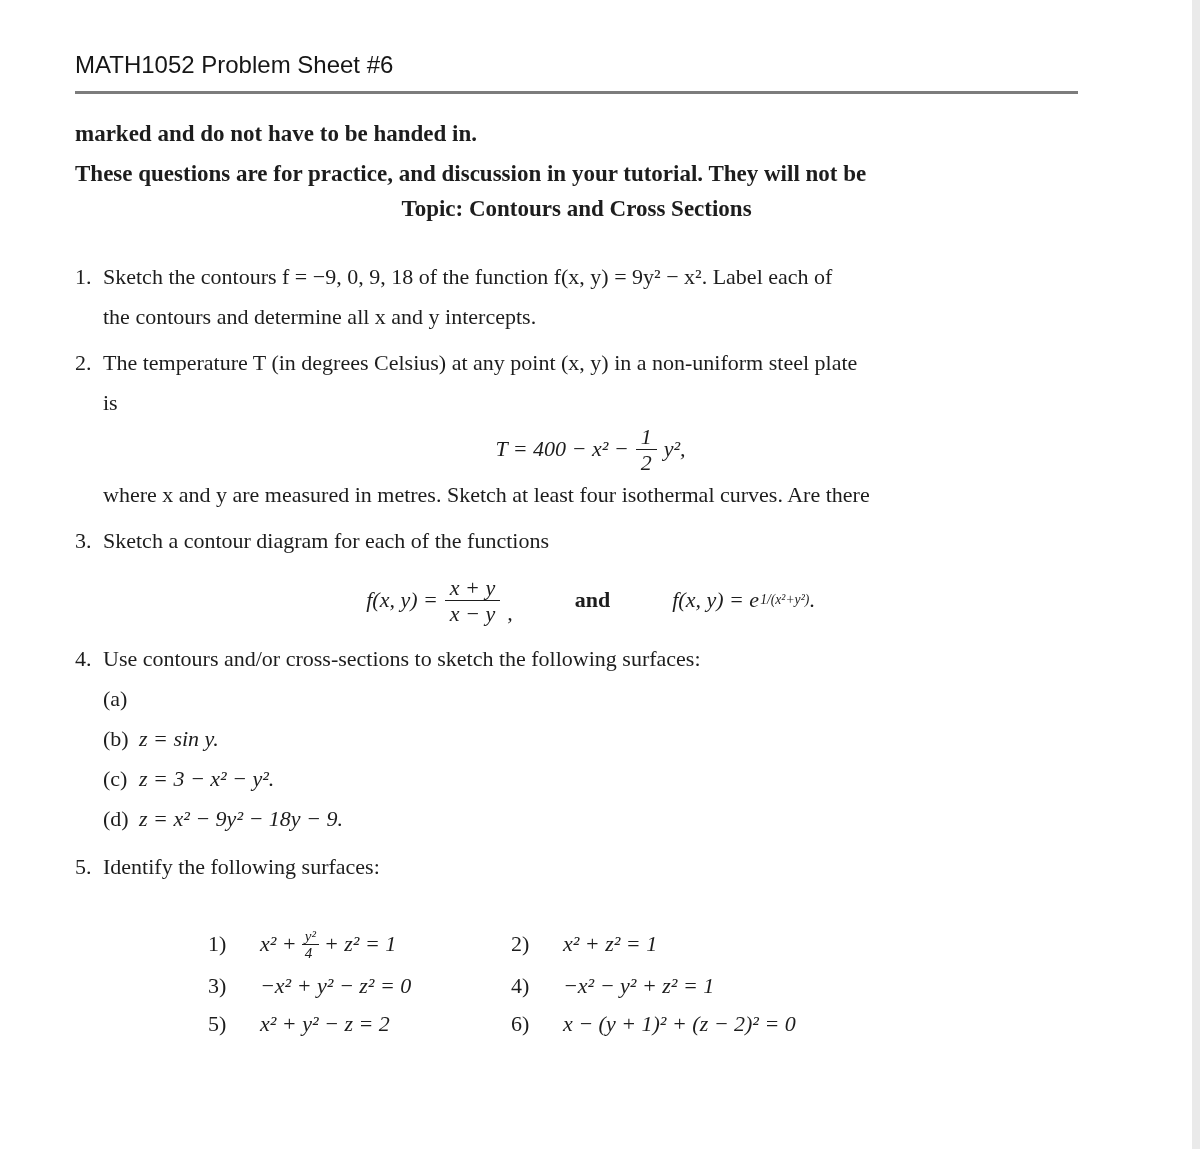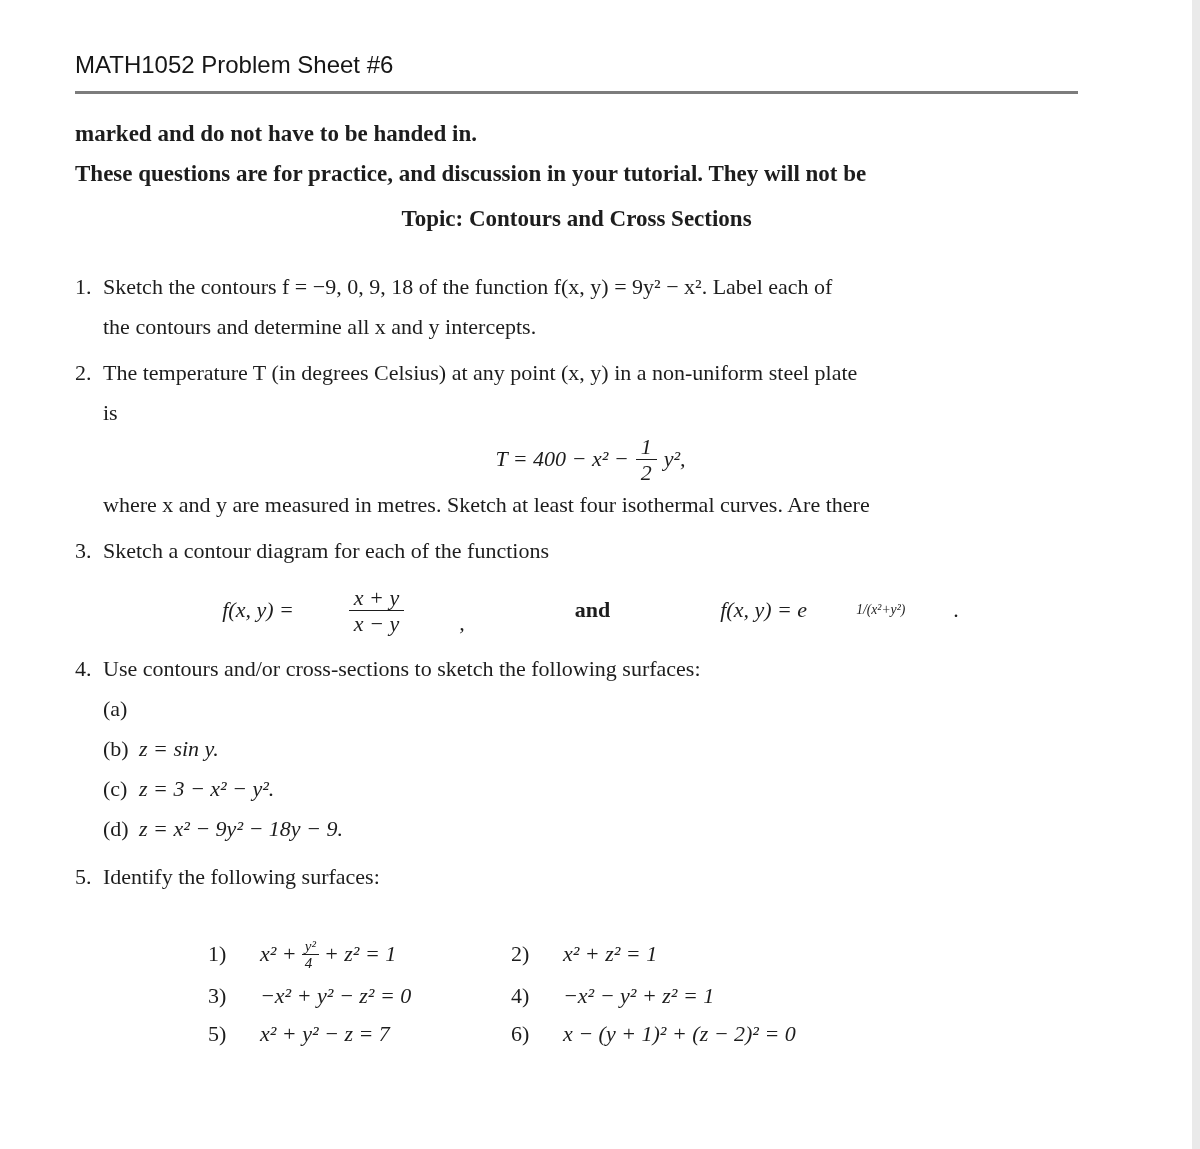--- a/index.html
+++ b/index.html
@@ -27,40 +27,40 @@
     white-space: nowrap;
   }
   .rule {
     margin-top: 7px;
     border: none; border-top: 3px solid #7c7c7c;
     height: 0; width: 100%;
   }
   .intro { margin-top: 20px; font-weight: bold; font-size: 23px; }
   .intro .line { display: block; line-height: 40px; white-space: nowrap; }
   .topic {
-    margin-top: 10px; text-align: center;
+    text-align: center;
     font-weight: bold; font-size: 23px; line-height: 30px;
   }
   .q { display: flex; font-size: 22px; }
   .q-num { flex: none; width: 28px; line-height: 40px; }
   .q-body { flex: 1; min-width: 0; }
   .q-body .line { line-height: 40px; white-space: nowrap; }
   .q1 { margin-top: 33px; }
   .q2 { margin-top: 6px; }
   .q3 { margin-top: 6px; }
   .q4 { margin-top: 0; }
   .q5 { margin-top: 8px; }
   .m { font-style: italic; }
   
   .eq {
     display: flex; justify-content: center; align-items: center;
     font-size: 22px;
   }
   .eqT { height: 52px; }
-  .eq3 { height: 78px; margin-top: 0; gap: 48px; }
+  .eq3 { height: 78px; margin-top: 0; }
   .frac { display: inline-flex; flex-direction: column; text-align: center; margin: 0 7px; }
   .frac .num, .frac .den { display: block; padding: 1px 5px; line-height: 23px; }
   .frac .den { border-top: 1.6px solid #1d1d1d; }
   .eq-suffix { align-self: center; margin-top: 26px; }
   .connector { font-style: normal; margin: 16px 62px; font-weight: bold; }
   .esup { font-size: 0.62em; vertical-align: super; line-height: 0; margin-left: 1px; }
   
   .sub { display: flex; line-height: 40px; }
   .sub-label { flex: none; width: 36px; }
   
@@ -189,21 +189,21 @@
           <span class="m">−x² + y² − z² = 0</span>
         </div>
 
         <div class="cell">
           <span class="cell-label">4)</span>
           <span class="m">−x² − y² + z² = 1</span>
         </div>
 
         <div class="cell">
           <span class="cell-label">5)</span>
-          <span class="m">x² + y² − z = 7</span>
+          <span class="m">x² + y² − z = 2</span>
         </div>
 
         <div class="cell">
           <span class="cell-label">6)</span>
           <span class="m">x − (y + 1)² + (z − 2)² = 0</span>
         </div>
 
       </div>
     </div>
   </div>

